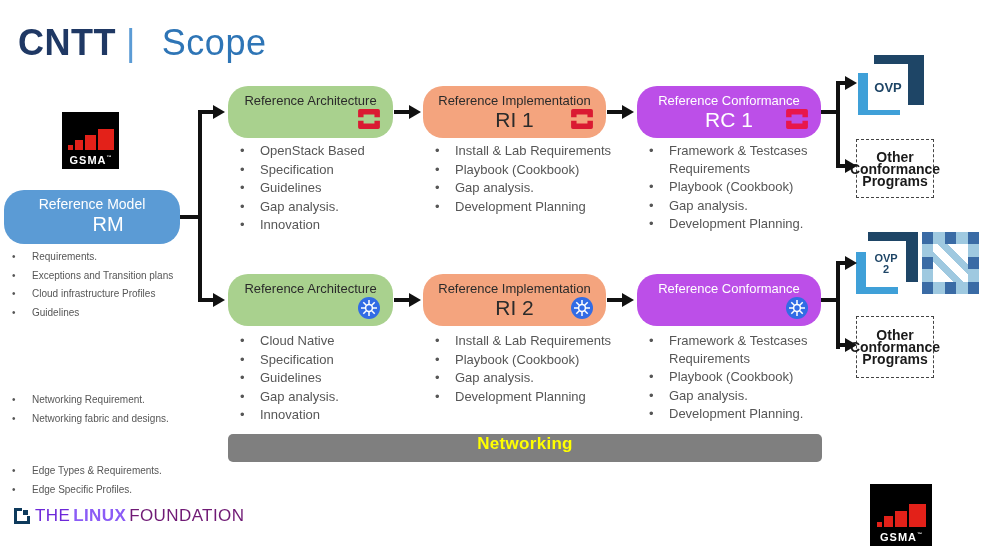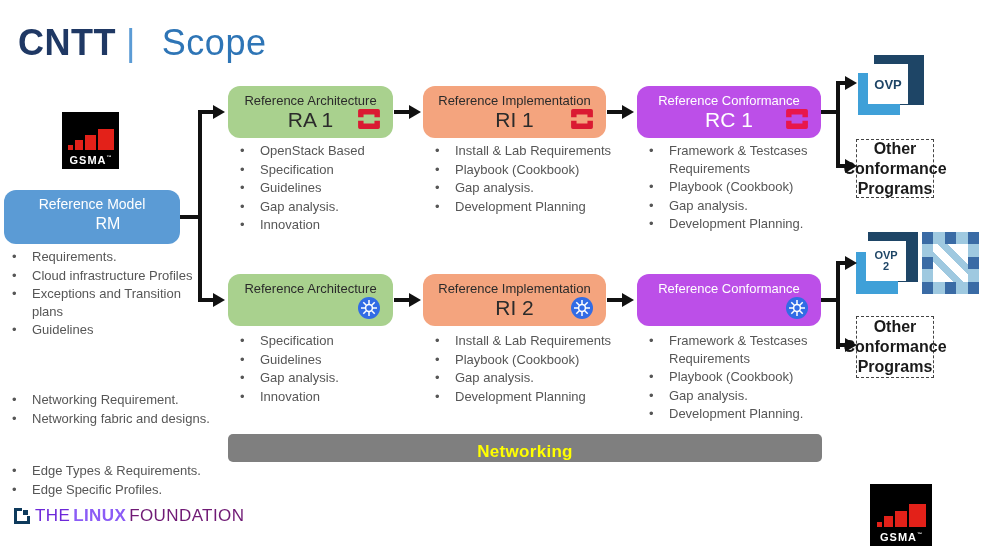--- a/index.html
+++ b/index.html
@@ -4,65 +4,65 @@
 <style>
   html,body{margin:0;padding:0;background:#fff;}
   .stage{position:relative;width:984px;height:554px;background:#fff;overflow:hidden;
          font-family:"Liberation Sans",sans-serif;}
   
   .page-title{position:absolute;left:18px;top:22px;font-size:36px;letter-spacing:0.5px;}
   .page-title .brand{color:var(--navy,#1F3864);font-weight:700;}
   .page-title .divider{color:var(--light_blue,#5B9BD5);font-weight:300;margin:0 10px;}
   .page-title .name{color:var(--scope_blue,#2E75B6);font-weight:400;margin-left:16px;}
   
-  .node{position:absolute;border-radius:12px;text-align:center;box-sizing:border-box;}
+  .node{position:absolute;border-radius:20px;text-align:center;box-sizing:border-box;}
   .node .t1{font-size:13px;margin-top:7px;line-height:15px;}
   .node .t2{font-size:21px;line-height:24px;font-weight:500;}
   .node .corner-icon{position:absolute;right:13px;top:23px;width:22px;height:22px;}
   .dark-text{color:#2b2b2b;}
   .white-text{color:#ffffff;}
   
   ul.blist{list-style:none;margin:0;padding:0;position:absolute;color:#565656;
-           font-size:13px;line-height:17.5px;}
+           font-size:10px;line-height:17.5px;}
   ul.blist li{position:relative;padding-left:28px;margin-bottom:1px;}
   ul.blist li::before{content:"•";position:absolute;left:8px;top:0;color:#565656;}
   
   .h{position:absolute;height:4px;background:#111;}
   .v{position:absolute;width:4px;background:#111;}
   .tri{position:absolute;width:0;height:0;border-top:7px solid transparent;
        border-bottom:7px solid transparent;border-left:12px solid #111;}
   
   .bar{position:absolute;left:228px;width:594px;height:28px;background:var(--bar_gray,#7F7F7F);
-       border-radius:5px;display:flex;align-items:flex-end;justify-content:center;
+       border-radius:5px;display:flex;align-items:flex-start;justify-content:center;
        color:var(--bar_yellow,#FFFF00);font-size:17px;font-weight:600;letter-spacing:0.3px;}
   
   .gsma{position:absolute;background:#000;display:flex;flex-direction:column;
         align-items:center;justify-content:flex-end;padding-bottom:3px;box-sizing:border-box;}
   .gsma .bars{display:flex;align-items:flex-end;gap:2px;margin-bottom:2px;}
   .gsma .bars i{display:block;background:var(--gsma_red,#E32119);}
   .gsma .wordmark{color:#fff;font-size:11px;font-weight:700;letter-spacing:1px;line-height:11px;}
   .gsma .wordmark sup{font-size:5px;letter-spacing:0;}
   
   .ovp{position:absolute;}
   .ovp .sq-dark{position:absolute;top:0;right:0;width:50px;height:50px;background:var(--ovp_dark,#1E4566);}
   .ovp .sq-light{position:absolute;bottom:0;left:0;width:42px;height:42px;background:var(--ovp_light,#3FA0D8);}
-  .ovp .core{position:absolute;top:9px;left:10px;width:40px;height:40px;background:#fff;
+  .ovp .core{position:absolute;top:9px;left:10px;width:40px;height:46px;background:#fff;
              display:flex;flex-direction:column;align-items:center;justify-content:center;
              color:var(--ovp_dark,#1E4566);font-weight:700;font-size:13px;line-height:13px;}
   
   .mosaic{position:absolute;display:grid;grid-template-columns:repeat(5,1fr);
           grid-template-rows:repeat(5,1fr);}
   .mosaic .d{background:#3A6BA5;}
   .mosaic .l{background:#9FC9E0;}
   .mosaic .center{grid-area:2/2/5/5;background:
       linear-gradient(45deg,transparent 28%,#9FC9E0 28% 42%,transparent 42% 58%,#9FC9E0 58% 72%,transparent 72%),#fff;}
   
   .other-box{position:absolute;border:1.5px dashed #444;background:#fff;box-sizing:border-box;
              display:flex;align-items:center;justify-content:center;text-align:center;
-             font-size:16px;line-height:20px;color:#1a1a1a;font-weight:600;padding:4px;}
+             font-size:14px;line-height:12px;color:#1a1a1a;font-weight:600;padding:4px;}
   
   .lf{position:absolute;display:flex;align-items:center;gap:5px;color:var(--navy,#14365C);}
   .lf .mark{position:relative;width:16px;height:16px;border:3px solid #0E3A5C;box-sizing:border-box;}
   .lf .mark b{position:absolute;top:-3px;right:-3px;width:8px;height:8px;background:#fff;}
   .lf .mark u{position:absolute;top:-1px;right:-1px;width:5px;height:5px;background:#0E3A5C;}
   .lf .wm{font-size:17px;letter-spacing:0.4px;display:flex;gap:3px;}
   .lf .wm .t{font-weight:500;color:#6d28d9;}
   .lf .wm .x{font-weight:800;color:#8b5cf6;}
   .lf .wm .f{font-weight:400;color:#701a75;}
 </style>
@@ -80,42 +80,41 @@
       <i style="width:5px;height:5px;"></i>
         <i style="width:8px;height:10px;"></i>
         <i style="width:11px;height:15px;"></i>
         <i style="width:16px;height:21px;"></i>
     </span>
     <span class="wordmark"><span>GSMA</span><sup>™</sup></span>
   </div>
 
   <div class="node white-text" style="left:4px;top:190px;width:176px;height:54px;background:var(--rm_blue,#5B9BD5);">
     <div class="t1" style="font-size:14px;">Reference Model</div>
-    <div class="t2" style="font-size:16px;margin-left:32px;">RM</div>
+    <div class="t2" style="font-size:20px;margin-left:32px;">RM</div>
   </div>
 
   <ul class="blist" style="left:4px;top:248px;width:206px;">
     <li>Requirements.</li>
+    <li>Exceptions and Transition plans</li>
     <li>Cloud infrastructure Profiles</li>
-    <li>Exceptions and Transition plans</li>
     <li>Guidelines</li>
   </ul>
 
   <ul class="blist" style="left:4px;top:462px;width:206px;">
     <li>Edge Types &amp; Requirements.</li>
     <li>Edge Specific Profiles.</li>
   </ul>
   <ul class="blist" style="left:4px;top:391px;width:206px;">
     <li>Networking Requirement.</li>
     <li>Networking fabric and designs.</li>
   </ul>
 
   <div class="node dark-text" style="left:228px;top:86px;width:165px;height:52px;background:var(--ra_green,#A9D18E);">
     <div class="t1">Reference Architecture</div>
-    <div class="t2">RA 1</div>
     <span class="corner-icon">
       <svg width="22" height="20" viewBox="0 0 24 22">
           <path fill="var(--openstack_red,#DA1A32)" fill-rule="evenodd" d="M2,0 h20 a2,2 0 0 1 2,2 v18 a2,2 0 0 1 -2,2 h-20 a2,2 0 0 1 -2,-2 v-18 a2,2 0 0 1 2,-2 Z M6,6 h12 v10 h-12 Z M0,9 h6 v4 h-6 Z M18,9 h6 v4 h-6 Z"></path>
         </svg>
     </span>
   </div>
 
   <div class="node dark-text" style="left:423px;top:86px;width:183px;height:52px;background:var(--ri_orange,#F4A47E);">
     <div class="t1">Reference Implementation</div>
     <div class="t2">RI 1</div>
@@ -199,20 +198,21 @@
             <line x1="3" y1="11" x2="19" y2="11"></line>
             <line x1="5.3" y1="5.3" x2="16.7" y2="16.7"></line>
             <line x1="16.7" y1="5.3" x2="5.3" y2="16.7"></line>
           </g>
           <circle cx="11" cy="11" r="3.4" fill="var(--k8s_blue,#326CE5)" stroke="#fff" stroke-width="1.5"></circle>
         </svg>
     </span>
   </div>
 
   <ul class="blist" style="left:232px;top:332px;width:175px;font-size:13px;">
+    <li>Cloud Native</li>
     <li>Specification</li>
     <li>Guidelines</li>
     <li>Gap analysis.</li>
     <li>Innovation</li>
   </ul>
   <ul class="blist" style="left:427px;top:332px;width:200px;font-size:13px;">
     <li>Install &amp; Lab Requirements</li>
     <li>Playbook (Cookbook)</li>
     <li>Gap analysis.</li>
     <li>Development Planning</li>

